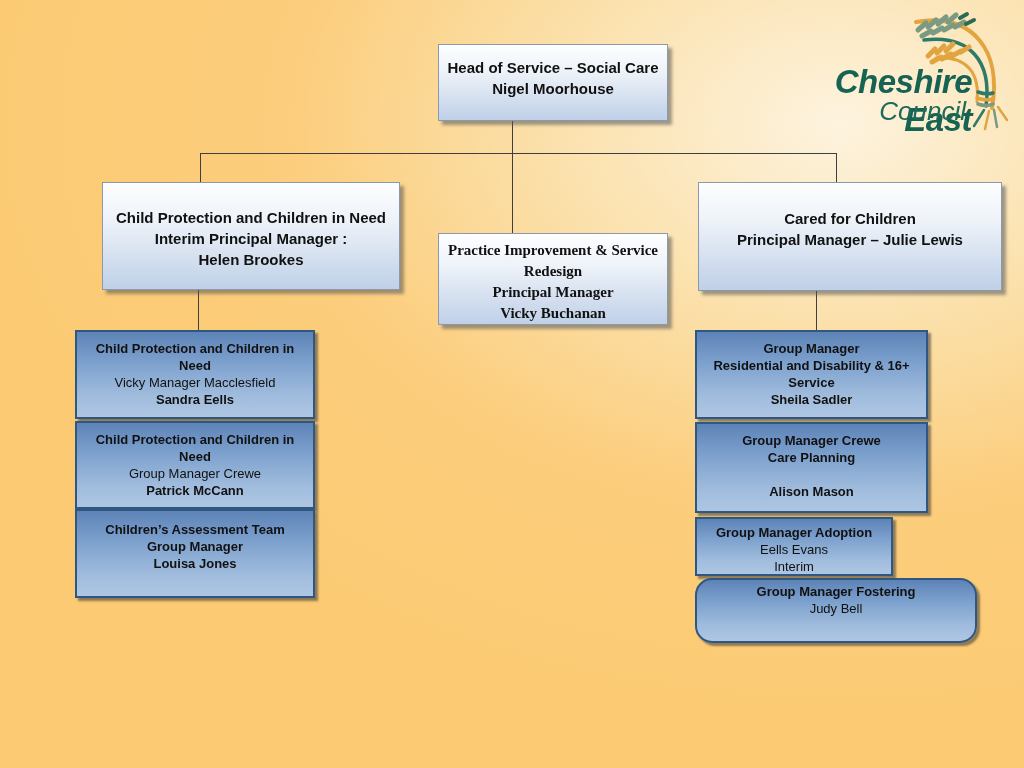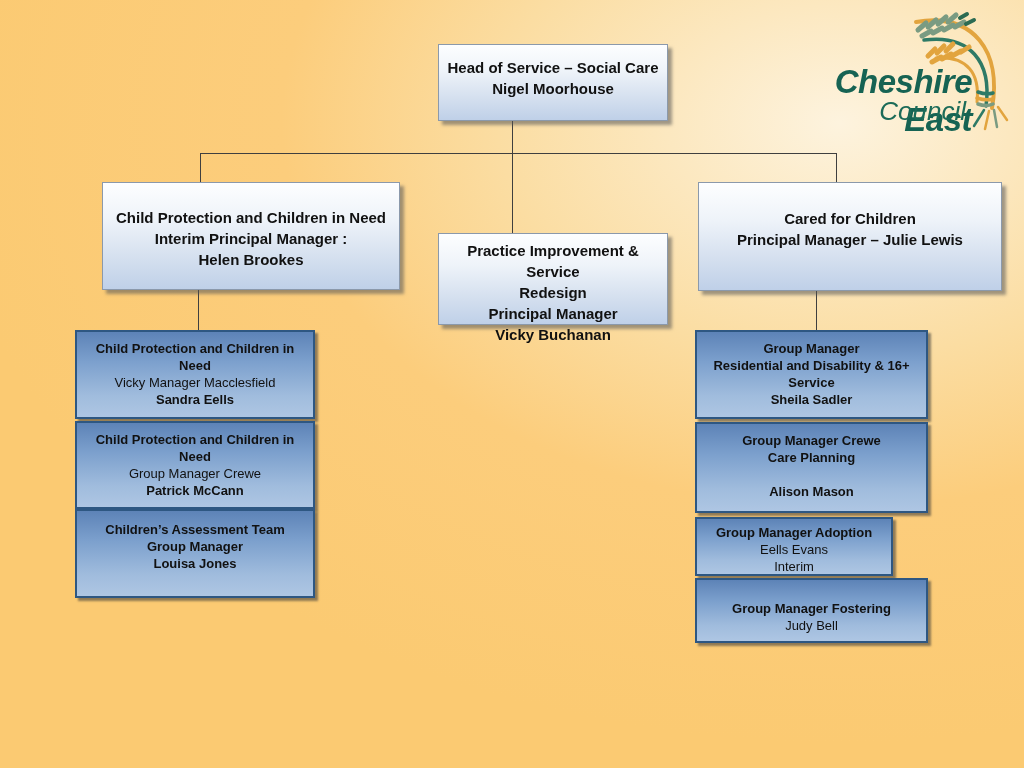--- a/index.html
+++ b/index.html
@@ -114,21 +114,21 @@
     <div class="ln">Head of Service – Social Care</div>
     <div class="ln">Nigel Moorhouse</div>
   </div>
 
   <div class="box box-light big" style="left:62px;top:182px;width:298px;height:108px;padding-top:24px;">
     <div class="ln">Child Protection and Children in Need</div>
     <div class="ln">Interim Principal Manager :</div>
     <div class="ln">Helen Brookes</div>
   </div>
 
-  <div class="box box-light big" style="left:398px;top:233px;width:230px;height:92px;padding-top:6px;">
+  <div class="box box-light big" style="left:398px;top:233px;width:230px;height:92px;padding-top:6px;font-family:Liberation Serif, serif;">
     <div class="ln">Practice Improvement &amp; Service</div>
     <div class="ln">Redesign</div>
     <div class="ln">Principal Manager</div>
     <div class="ln">Vicky Buchanan</div>
   </div>
 
   <div class="box box-light big" style="left:658px;top:182px;width:304px;height:109px;padding-top:25px;">
     <div class="ln">Cared for Children</div>
     <div class="ln">Principal Manager – Julie Lewis</div>
   </div>
@@ -166,18 +166,18 @@
     <div class="ln"></div>
     <div class="ln b">Alison Mason</div>
   </div>
 
   <div class="box box-dark" style="left:695px;top:517px;width:198px;height:59px;padding-top:5px;">
     <div class="ln b">Group Manager Adoption</div>
     <div class="ln">Eells Evans</div>
     <div class="ln">Interim</div>
   </div>
 
-  <div class="box box-dark" style="left:695px;top:578px;width:233px;height:65px;padding-top:20px;">
+  <div class="box box-dark" style="left:695px;top:578px;width:282px;height:65px;padding-top:3px;border-radius:17px;">
     <div class="ln b">Group Manager Fostering</div>
     <div class="ln">Judy Bell</div>
   </div>
 
 </div>
 
 </body></html>

